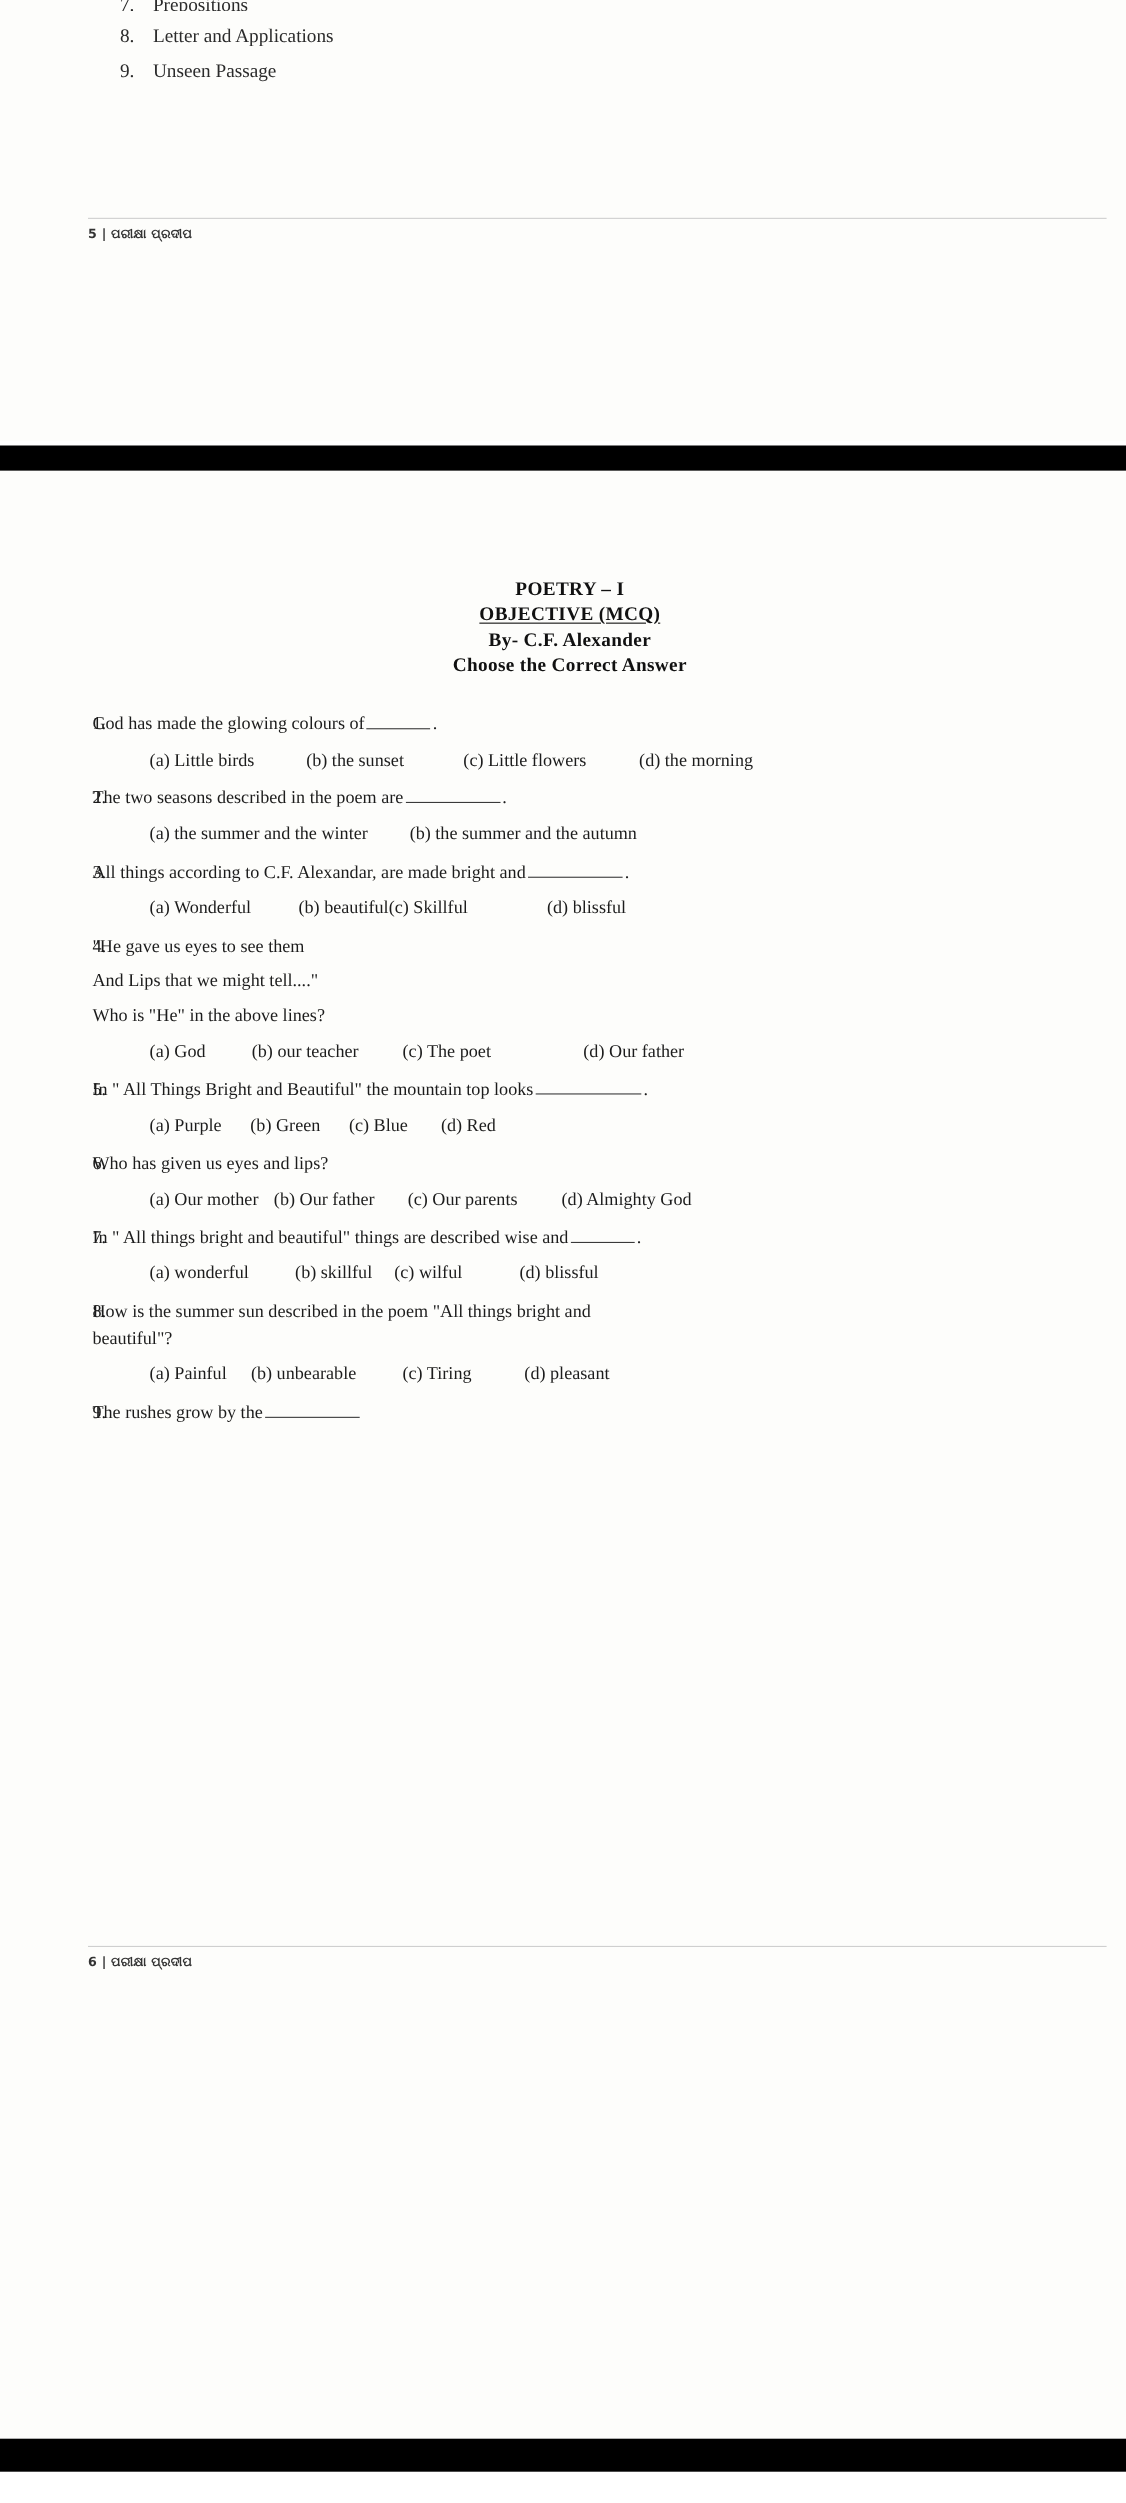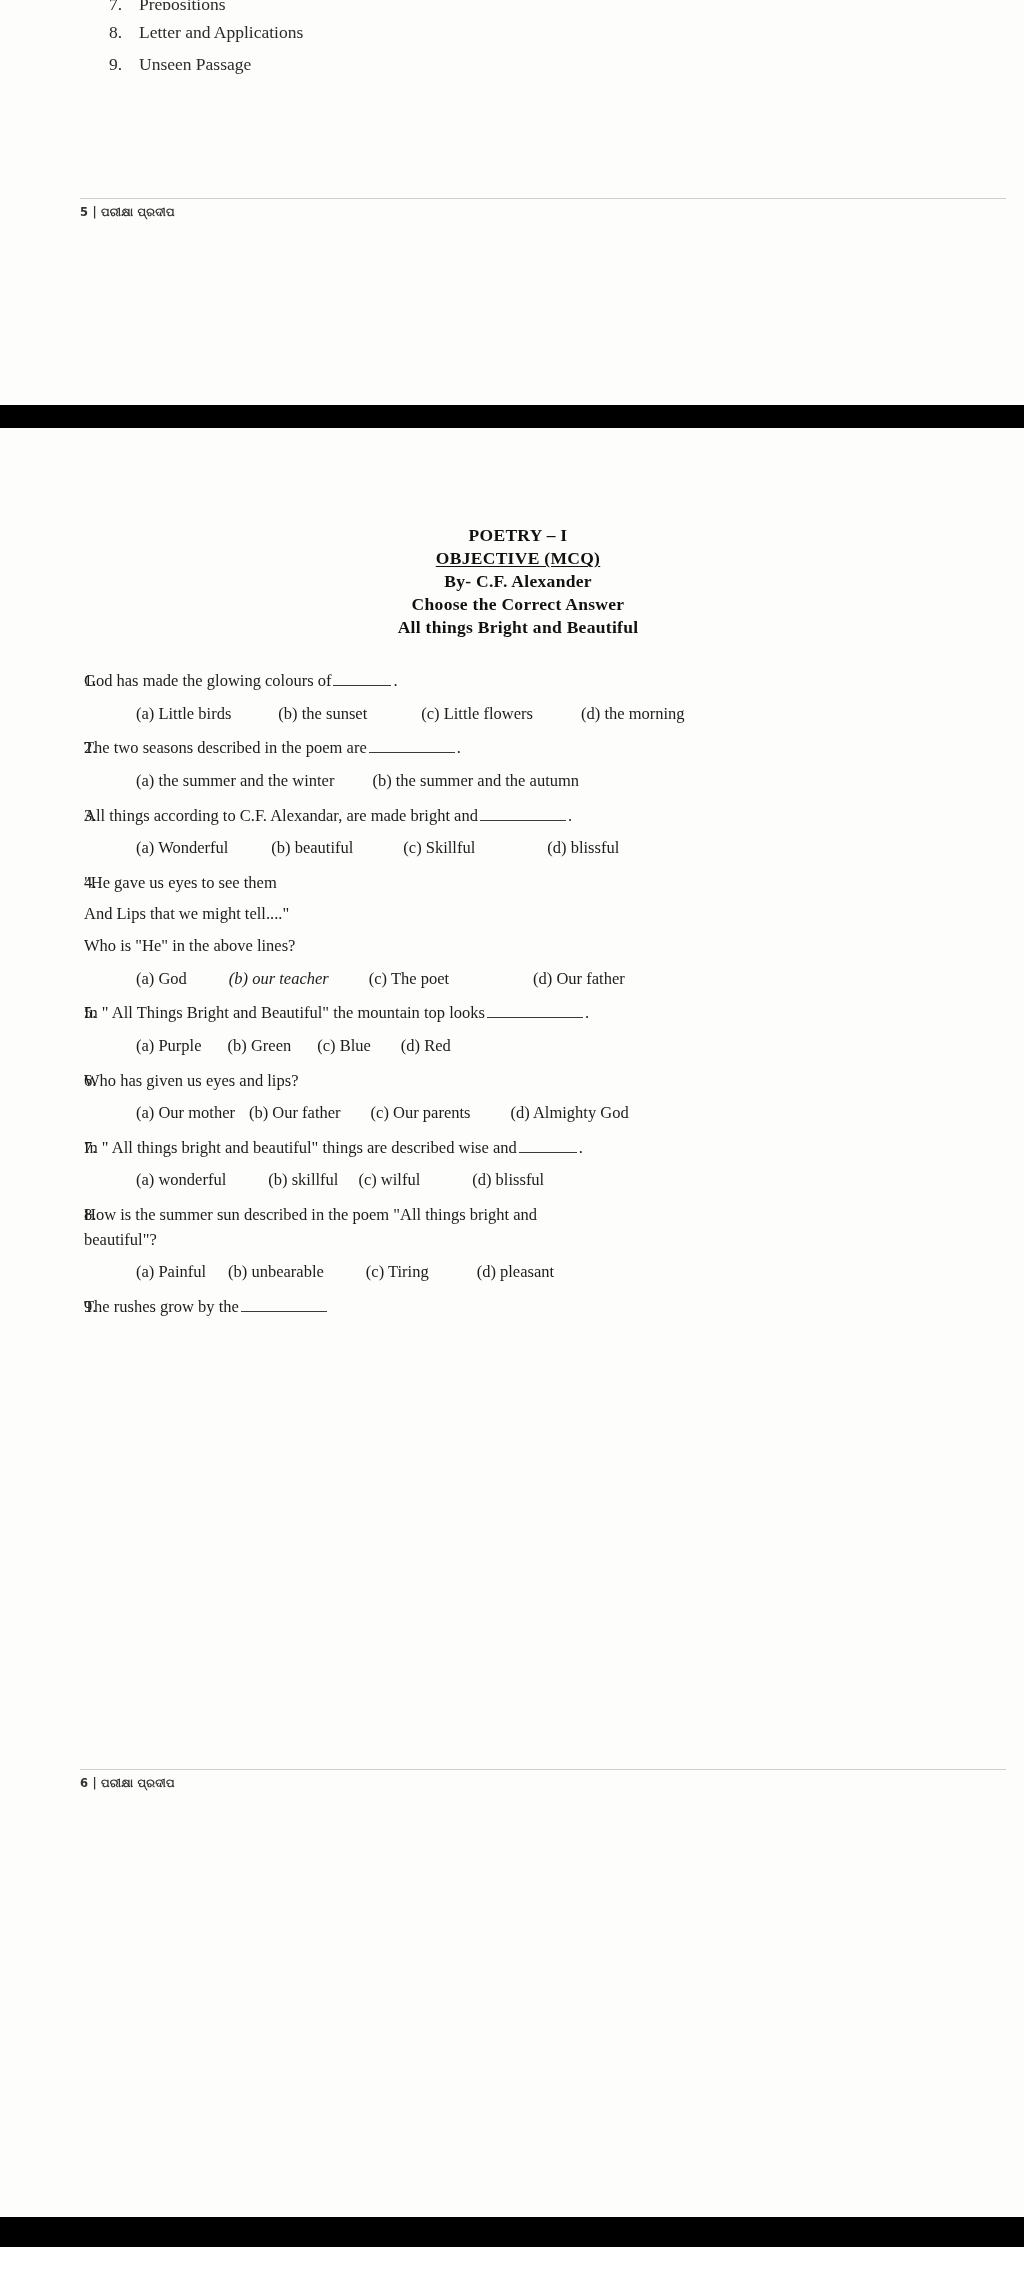--- a/index.html
+++ b/index.html
@@ -162,25 +162,25 @@
   .opt { white-space: nowrap; }
 
   
   .opts-g1 .opt:nth-child(1) { margin-right: 47px; }
   .opts-g1 .opt:nth-child(2) { margin-right: 54px; }
   .opts-g1 .opt:nth-child(3) { margin-right: 48px; }
 
   .opts-g2 .opt:nth-child(1) { margin-right: 38px; }
 
   .opts-g3 .opt:nth-child(1) { margin-right: 43px; }
-  .opts-g3 .opt:nth-child(2) { margin-right: 50px; }
+  .opts-g3 .opt:nth-child(2) { }
   .opts-g3 .opt:nth-child(3) { margin-right: 72px; }
 
   .opts-g4 .opt:nth-child(1) { margin-right: 42px; text-align: center; }
-  .opts-g4 .opt:nth-child(2) { margin-right: 40px; font-style: italic; }
+  .opts-g4 .opt:nth-child(2) { margin-right: 40px; }
   .opts-g4 .opt:nth-child(3) { margin-right: 84px; }
 
   .opts-g5 .opt:nth-child(1) { margin-right: 26px; }
   .opts-g5 .opt:nth-child(2) { margin-right: 26px; }
   .opts-g5 .opt:nth-child(3) { margin-right: 30px; }
 
   .opts-g6 .opt:nth-child(1) { margin-right: 14px; }
   .opts-g6 .opt:nth-child(2) { margin-right: 30px; }
   .opts-g6 .opt:nth-child(3) { margin-right: 40px; }
 
@@ -221,21 +221,20 @@
 
 <div class="black-band band-upper"></div>
 
 <div class="page-scan scan-main">
 
   <div class="title-block">
     <div class="t-line">POETRY – I</div>
     <div class="t-line t-underline">OBJECTIVE (MCQ)</div>
     <div class="t-line">By- C.F. Alexander</div>
     <div class="t-line">Choose the Correct Answer</div>
-    <div class="t-line">All things Bright and Beautiful</div>
   </div>
 
   <div class="questions">
 
     <div class="q-block">
       <div class="q-row">
         <span class="q-num">1.</span>
         <span class="q-body">
           <span class="q-text"><span>God has made the glowing colours of</span><span class="blank-line bl-sm"></span><span>.</span></span>
         </span>

